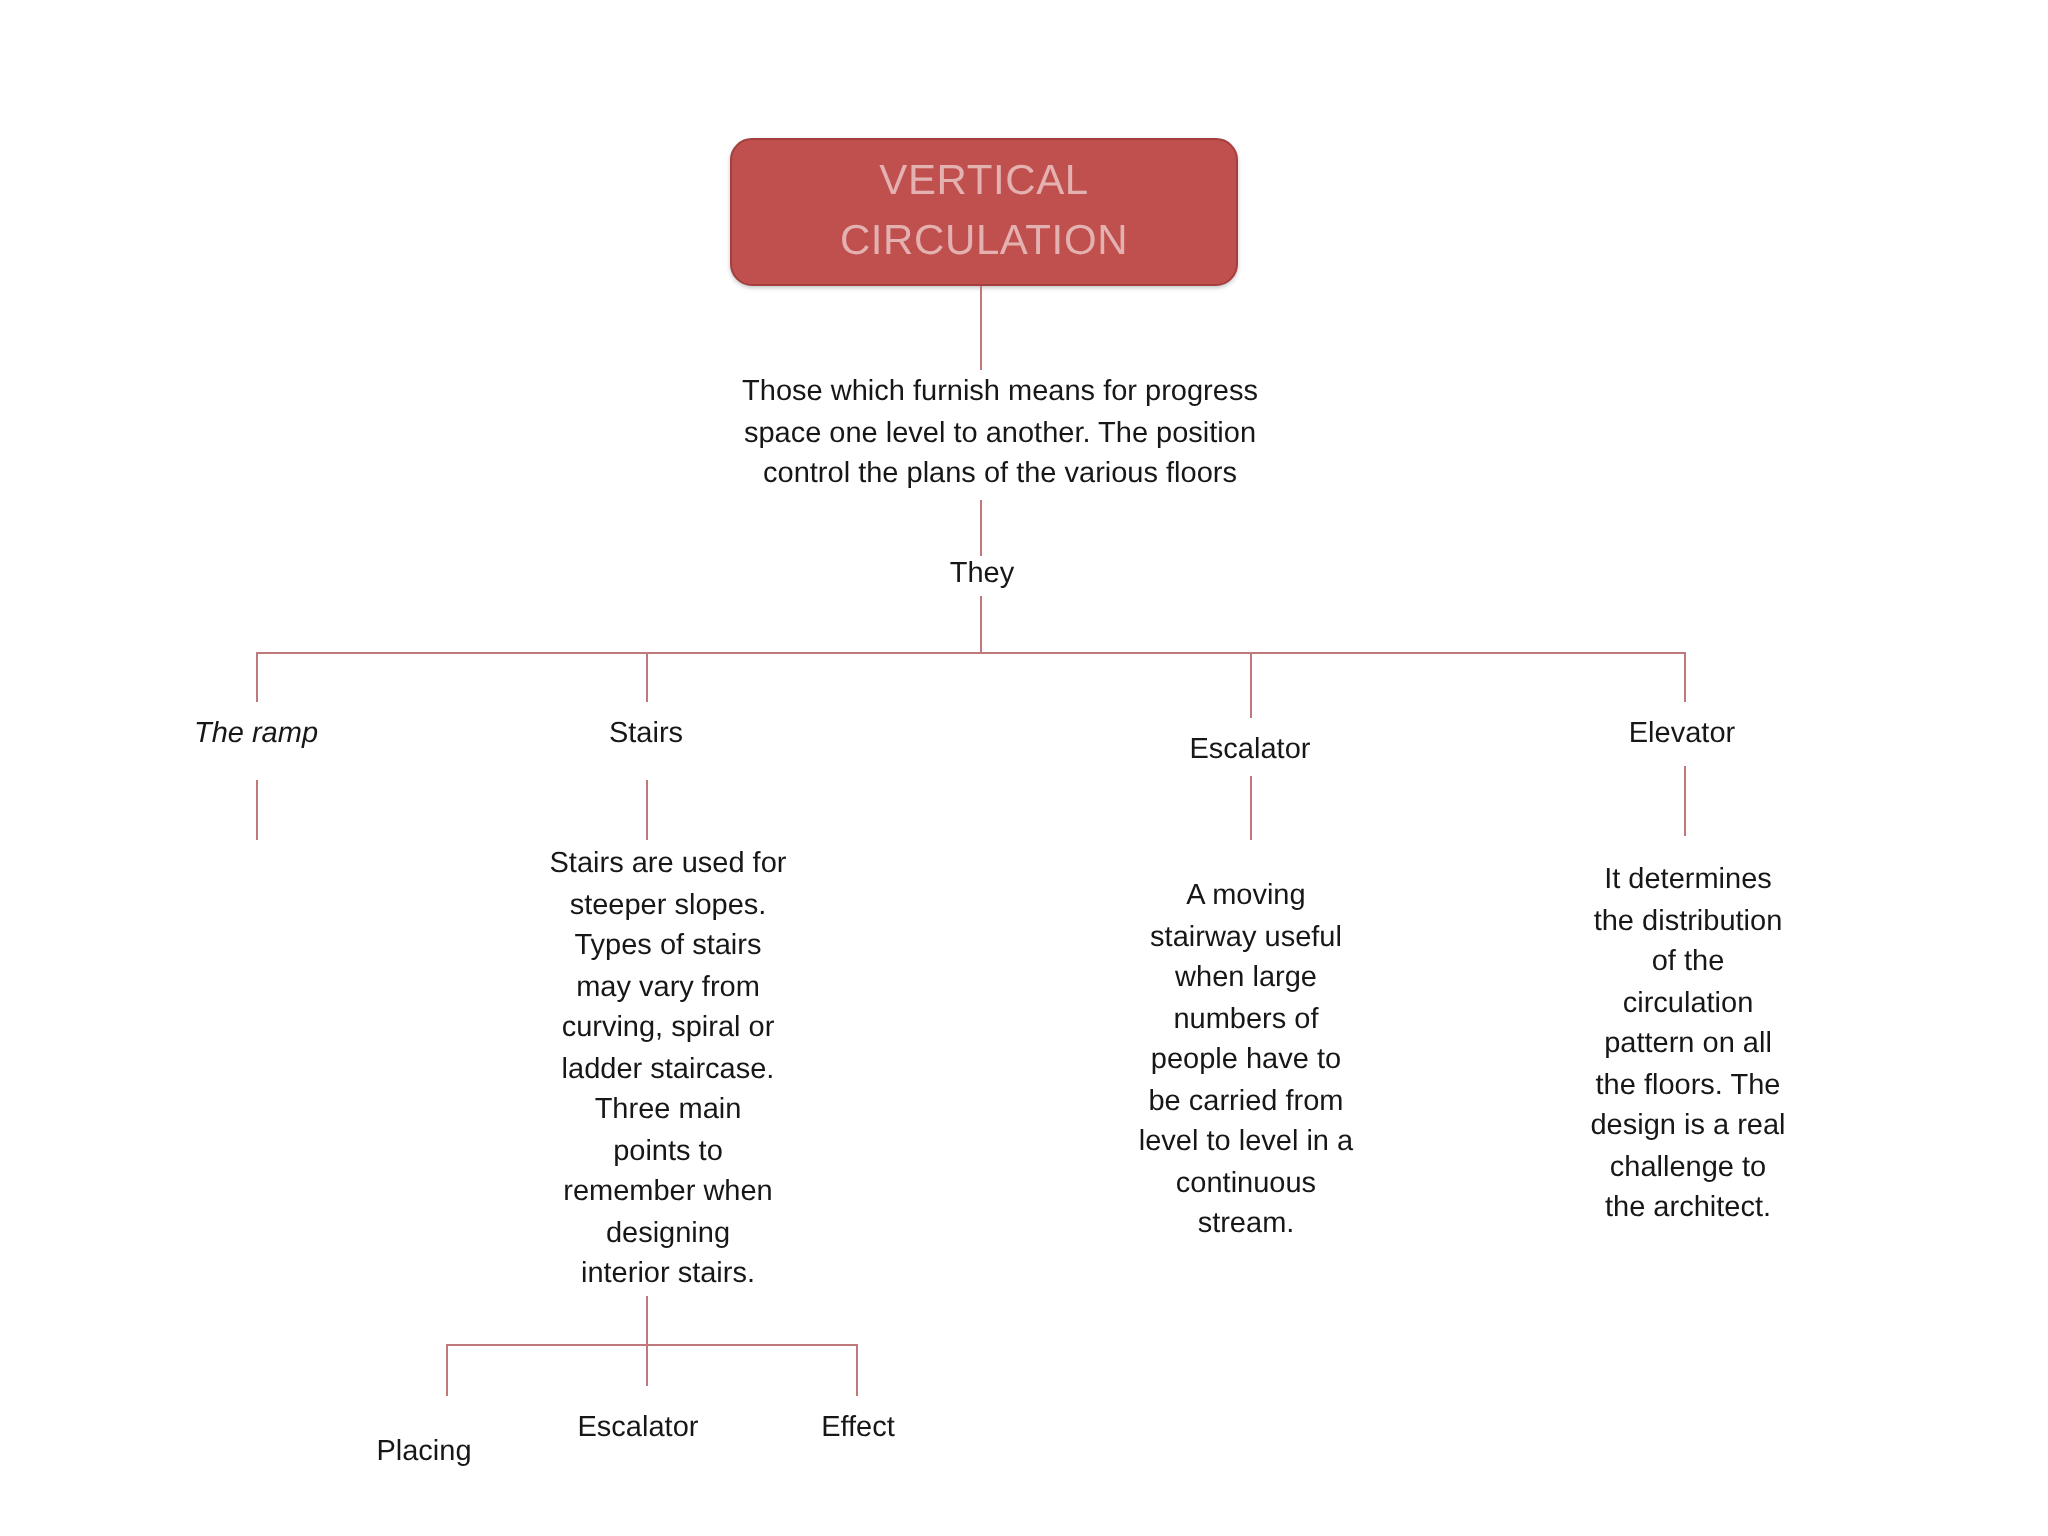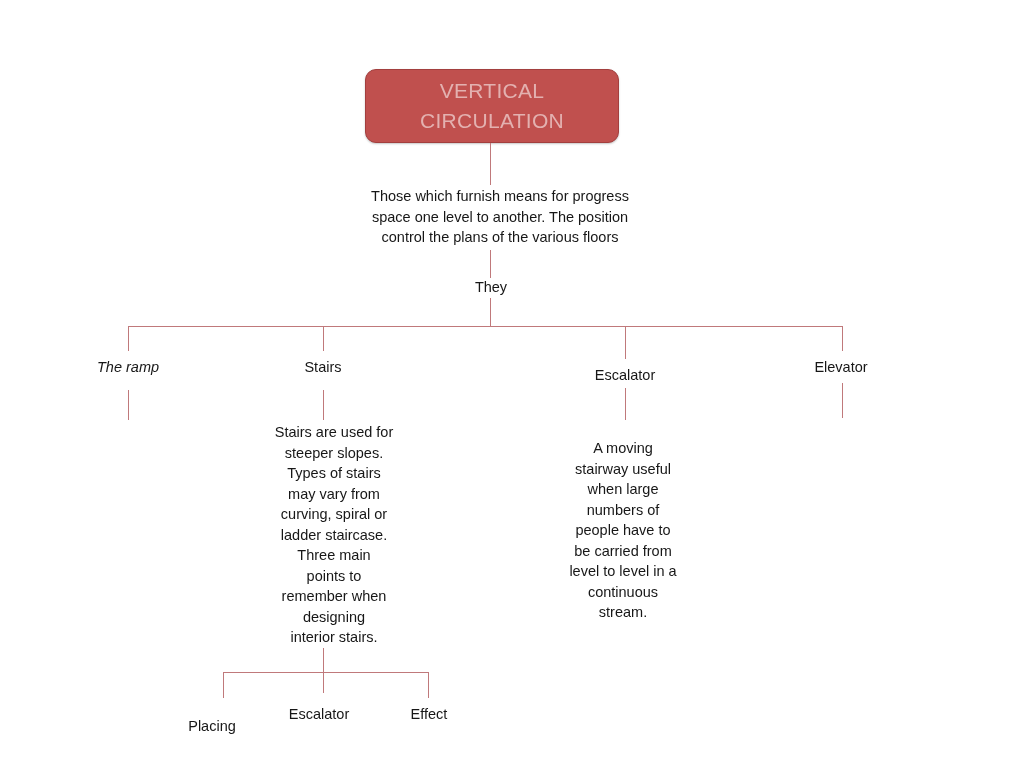--- a/index.html
+++ b/index.html
@@ -156,20 +156,29 @@
 interior stairs.</div>
   <div class="textblock" id="desc-escalator">A moving
 stairway useful
 when large
 numbers of
 people have to
 be carried from
 level to level in a
 continuous
 stream.</div>
+  <div class="textblock" id="desc-elevator">It determines
+the distribution
+of the
+circulation
+pattern on all
+the floors. The
+design is a real
+challenge to
+the architect.</div>
 
   <div class="vline" style="left:323px; top:648px; height:45px;"></div>
   <div class="hline" style="left:223px; top:672px; width:205px;"></div>
   <div class="vline" style="left:223px; top:672px; height:26px;"></div>
   <div class="vline" style="left:428px; top:672px; height:26px;"></div>
 
   <div class="nodelabel" id="label-placing">Placing</div>
   <div class="nodelabel" id="label-direction">Escalator</div>
   <div class="nodelabel" id="label-effect">Effect</div>
 

